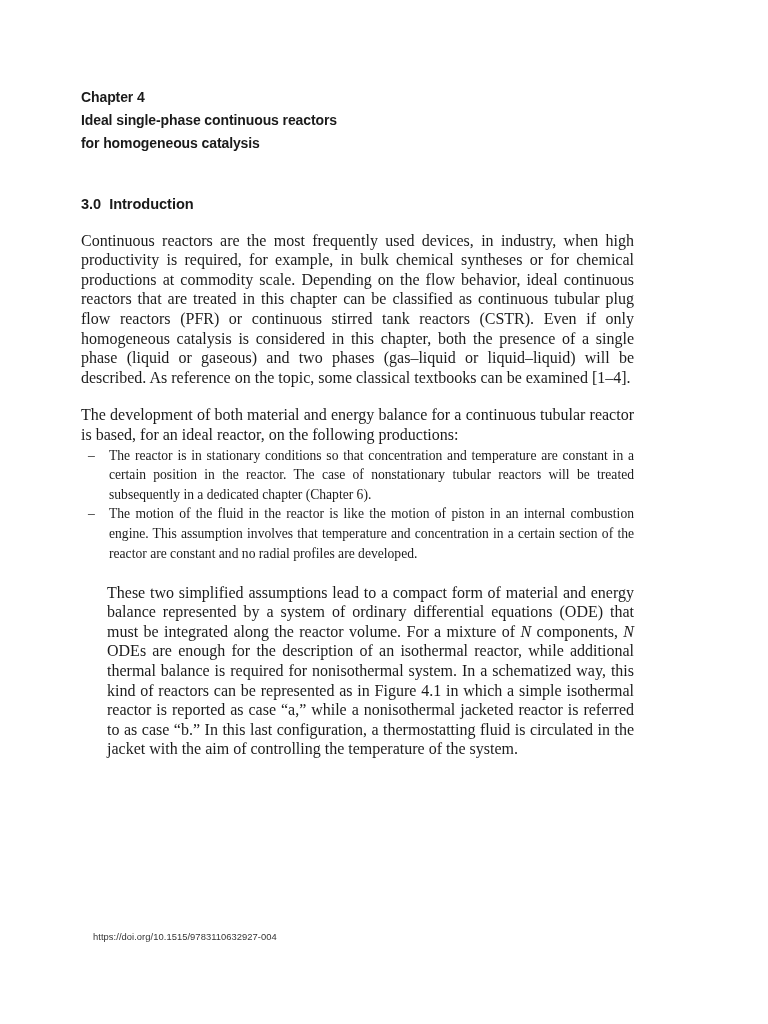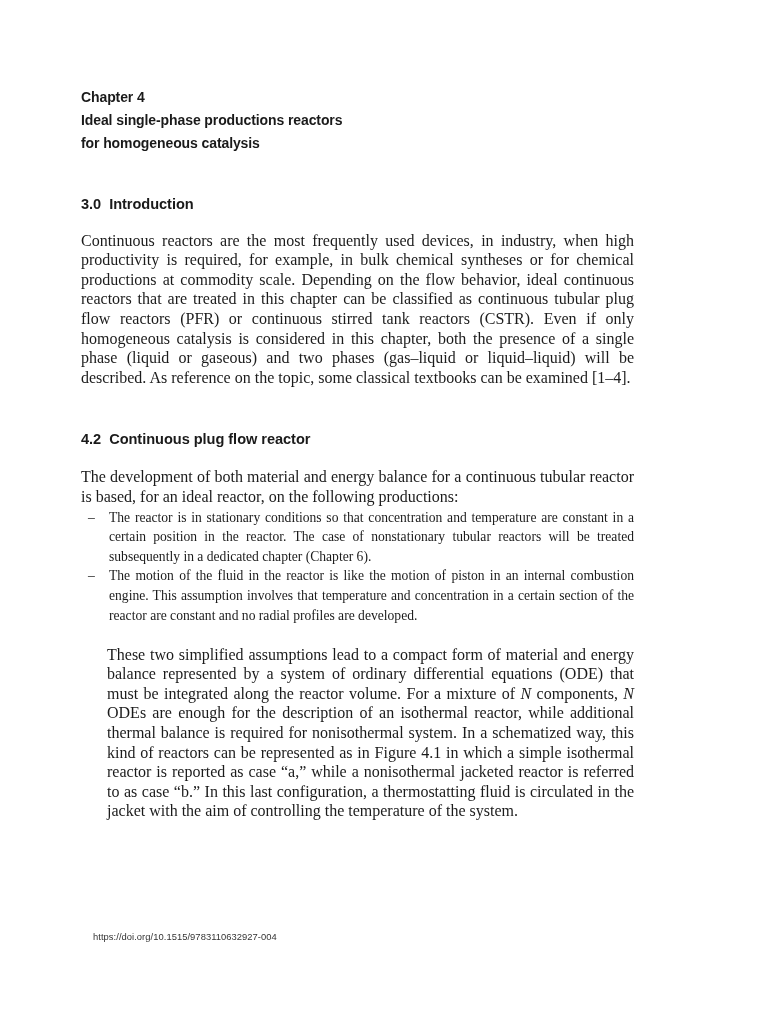--- a/index.html
+++ b/index.html
@@ -119,29 +119,28 @@
 </style>
 </head>
 <body>
 
 <div class="page">
 
   <div class="content">
 
     <h1 class="chapter-title">
       <span class="line">Chapter 4</span>
-      <span class="line">Ideal single-phase productions reactors</span>
+      <span class="line">Ideal single-phase continuous reactors</span>
       <span class="line">for homogeneous catalysis</span>
     </h1>
 
     <h2 class="section-heading h-4-1">3.0  Introduction</h2>
 
     <p class="body p-intro">Continuous reactors are the most frequently used devices, in industry, when high productivity is required, for example, in bulk chemical syntheses or for chemical productions at commodity scale. Depending on the flow behavior, ideal continuous reactors that are treated in this chapter can be classified as continuous tubular plug flow reactors (PFR) or continuous stirred tank reactors (CSTR). Even if only homogeneous catalysis is considered in this chapter, both the presence of a single phase (liquid or gaseous) and two phases (gas–liquid or liquid–liquid) will be described. As reference on the topic, some classical textbooks can be examined [1–4].</p>
 
-    <h2 class="section-heading h-4-2">4.2  Continuous plug flow reactor</h2>
 
     <p class="body p-dev">The development of both material and energy balance for a continuous tubular reactor is based, for an ideal reactor, on the following productions:</p>
 
     <ul class="dash-list">
       <li>
         <span class="marker">–</span>
         <span>The reactor is in stationary conditions so that concentration and temperature are constant in a certain position in the reactor. The case of nonstationary tubular reactors will be treated subsequently in a dedicated chapter (Chapter 6).</span>
       </li>
       <li>
         <span class="marker">–</span>

